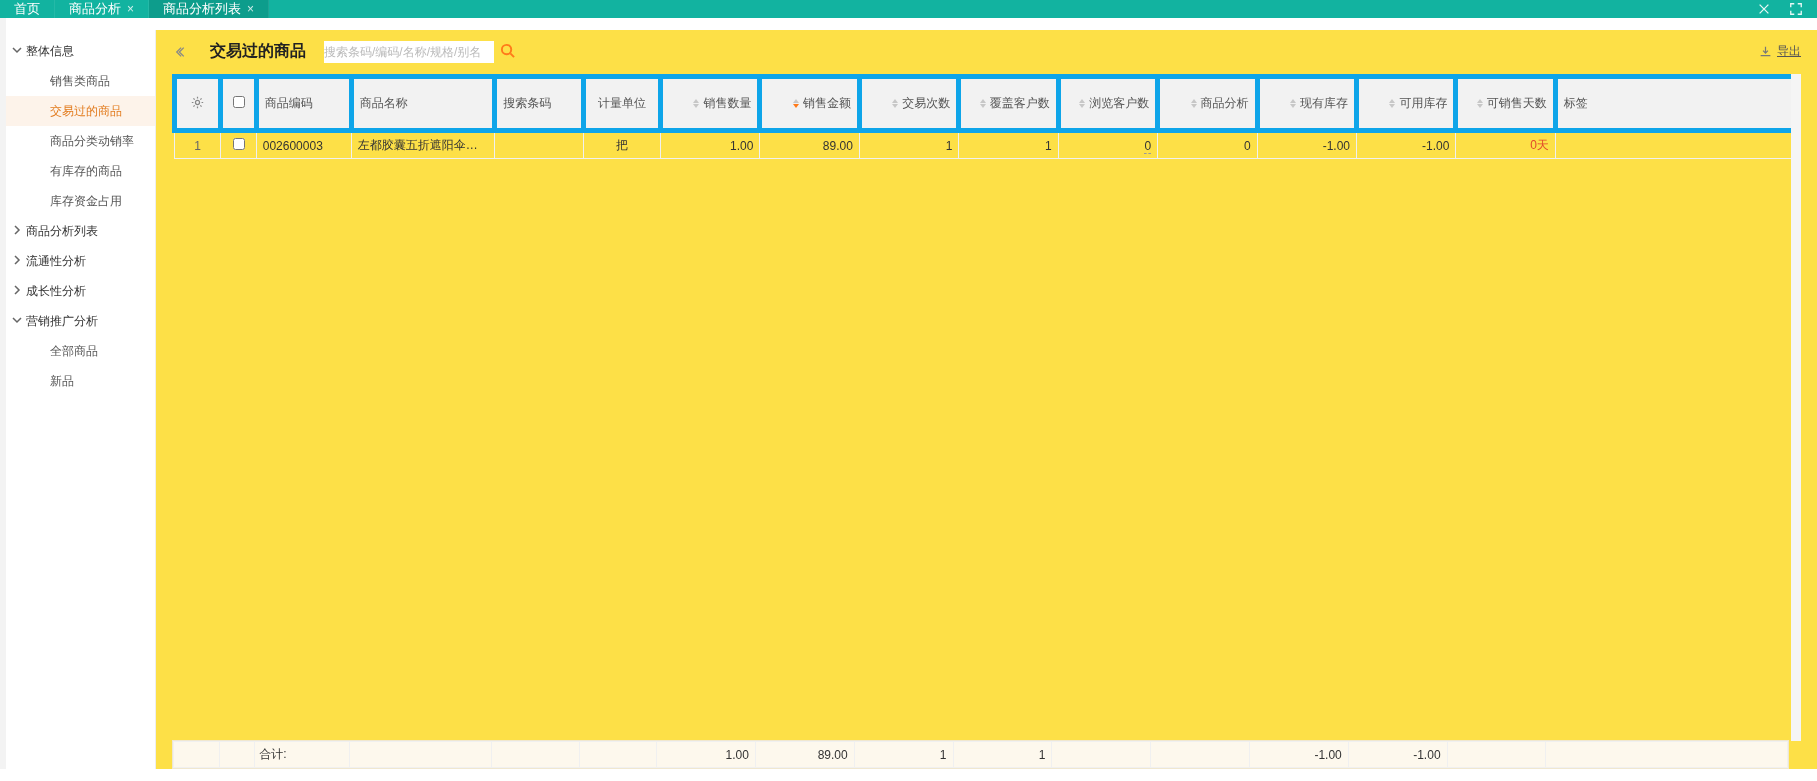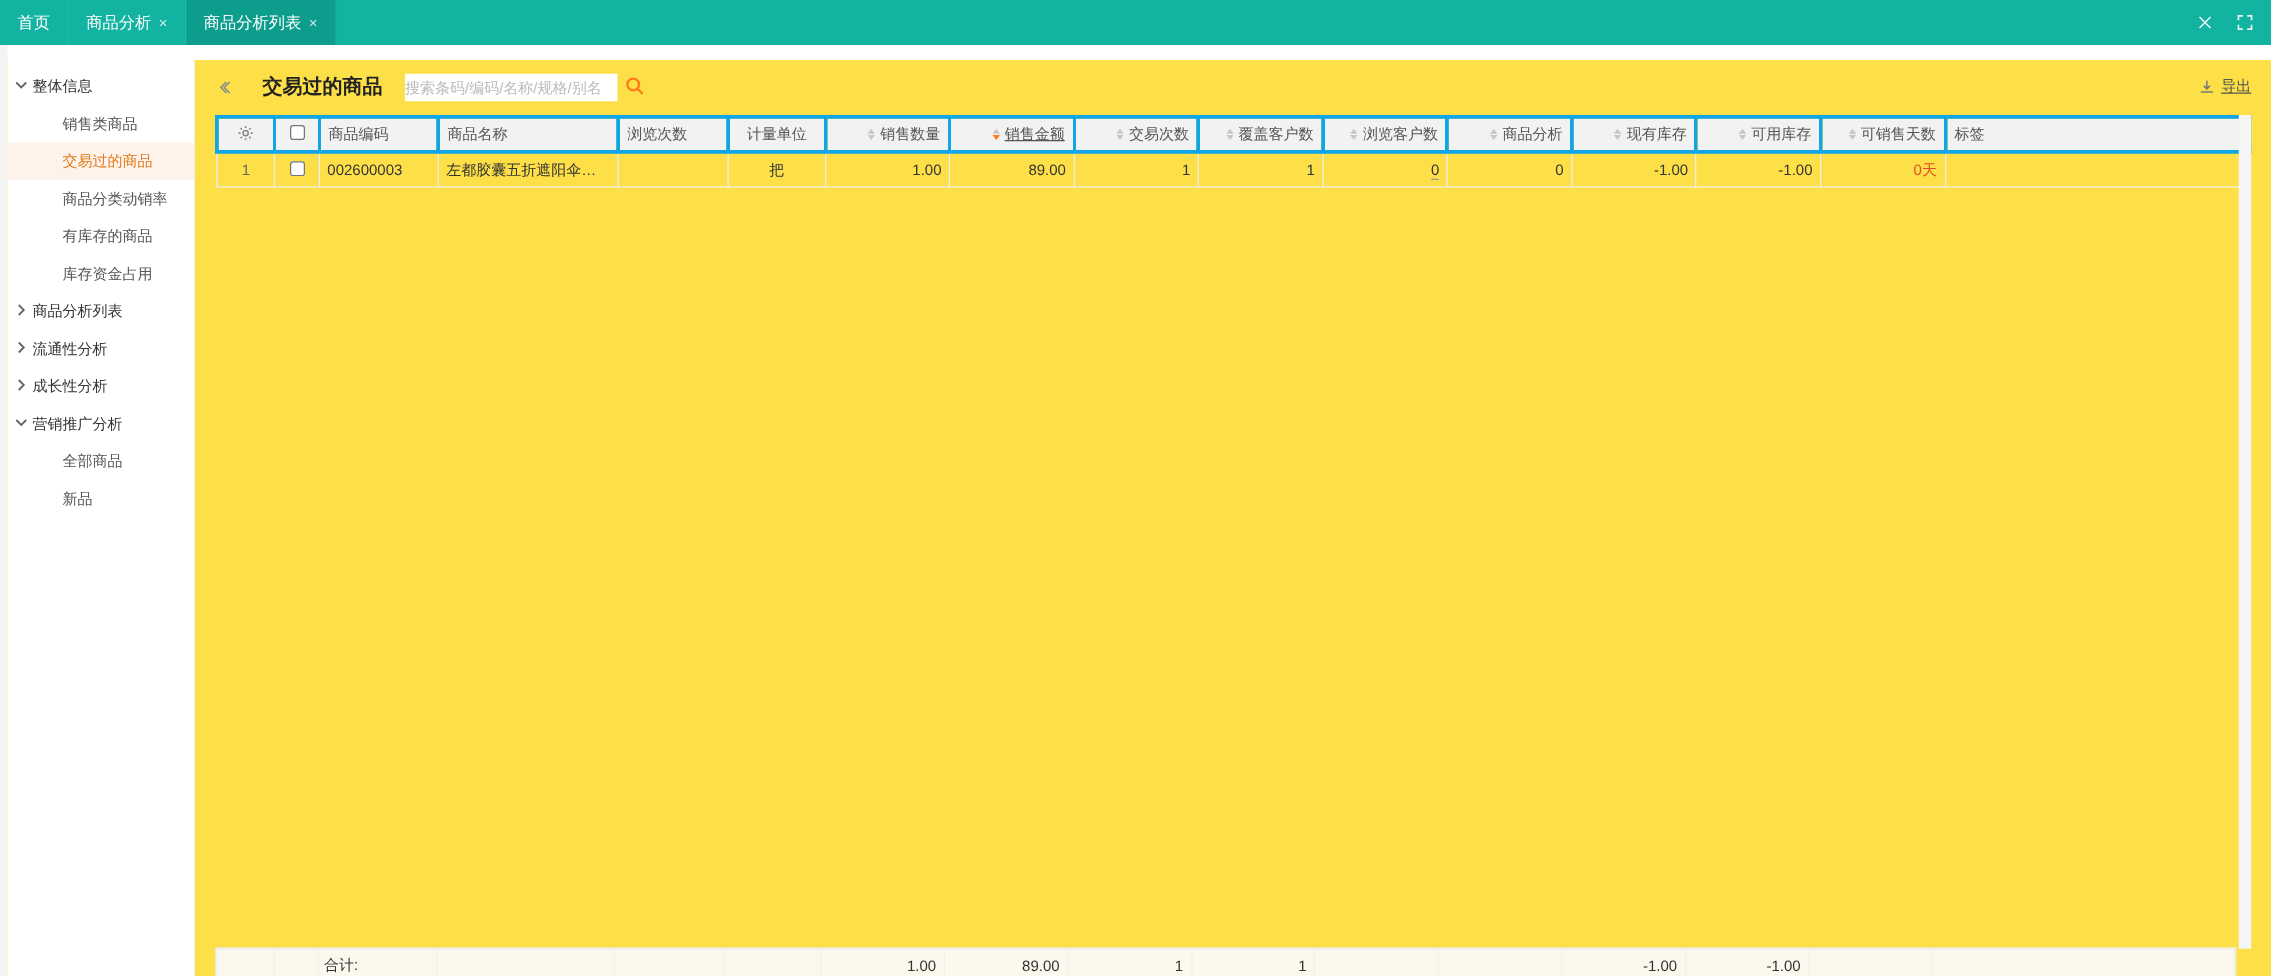--- a/index.html
+++ b/index.html
@@ -1,20 +1,20 @@
 <!DOCTYPE html>
 <html><head>
 <meta charset="utf-8">
 <style>
   * { box-sizing: border-box; margin: 0; padding: 0; }
   html, body { width: 100%; height: 100%; font-family: -apple-system, BlinkMacSystemFont, "PingFang SC", "Microsoft YaHei", sans-serif; font-size: 12px; color: #333; background:#fff; }
   body { overflow:hidden; }
 
   
-  .tabbar { height: 36px; background: #12b3a0; display: flex; align-items: stretch; color: #fff; position: relative; }
+  .tabbar { height: 18px; background: #12b3a0; display: flex; align-items: stretch; color: #fff; position: relative; }
   .tab { display: flex; align-items: center; padding: 0 14px; cursor: pointer; font-size: 13px; gap:6px; border-right: 1px solid rgba(255,255,255,0.08);}
   .tab.active { background: #0d9d8c; }
   .tab .close { font-size: 12px; opacity:.8;}
   .tabbar-right { margin-left: auto; display:flex; align-items:center; padding-right:8px; gap:6px;}
   .icon-btn-top { width:26px; height:26px; display:flex; align-items:center; justify-content:center; cursor:pointer; opacity:.9;}
   .icon-btn-top svg { width:14px; height:14px; stroke:#fff; fill:none; stroke-width:1.5;}
 
   
   .strip { height: 12px; background:#fff; border-left: 6px solid #f3f3f3;}
 
@@ -37,21 +37,21 @@
   .search-wrap { display:flex; align-items:center; gap:6px;justify-content:flex-end; }
   .search-input { border:none; outline:none; font-size:12px; width:170px; color:#333; padding:4px 0;}
   .search-input::placeholder{ color:#bbb;}
   .search-icon svg{ width:15px;height:15px; stroke:#ff7a1a; fill:none; stroke-width:2;}
   .export-btn { margin-left:auto; display:flex; align-items:center; gap:5px; cursor:pointer; color:#555; font-size:12px;text-decoration:underline;}
   .export-btn svg{width:13px;height:13px;stroke:#777;fill:none;stroke-width:1.5;}
 
   
   .table-wrap { flex:1; overflow:hidden; padding:0 16px; position:relative;}
   table { width:100%; border-collapse:collapse; table-layout:fixed;}
-  thead th { background:#f2f2f2; border:3px solid #0ea5e9; height:28px; font-weight:normal; color:#555; font-size:12px; padding:4px 6px; text-align:left; position:relative; white-space:nowrap; overflow:hidden;}
+  thead th { background:#f2f2f2; border:5px solid #0ea5e9; height:28px; font-weight:normal; color:#555; font-size:12px; padding:16px 6px; text-align:left; position:relative; white-space:nowrap; overflow:hidden;}
   thead th.center{text-align:center;margin-top:25px;}
   tbody td { border:1px solid #f0f0f0; height:28px; padding:0 6px; font-size:12px; white-space:nowrap; overflow:hidden; text-overflow:ellipsis;}
   tbody td.num{ text-align:right;}
   tbody td.center{text-align:center;}
   .row-idx{ text-align:center; color:#666;}
   .sort-arrows{ display:inline-flex; flex-direction:column; line-height:0; margin-right:4px; vertical-align:middle;}
   .sort-arrows span{ width:0;height:0;border-left:3px solid transparent;border-right:3px solid transparent;}
   .sort-arrows .up{border-bottom:4px solid #c7c7c7; margin-bottom:1px;}
   .sort-arrows .dn{border-top:4px solid #c7c7c7;}
   .sort-arrows.desc .dn{border-top-color:#ff7a1a;}
@@ -189,27 +189,27 @@
           </colgroup>
         <thead>
             <tr id="thead-row">
               <th class="center"><span class="gear-icon"><svg viewBox="0 0 16 16">
                     <circle cx="8" cy="8" r="2.5"></circle>
                     <path d="M8 1v2M8 13v2M1 8h2M13 8h2M3 3l1.5 1.5M11.5 11.5L13 13M13 3l-1.5 1.5M4.5 11.5L3 13"></path>
                   </svg></span></th>
               <th class="center"><input type="checkbox" class="chk" style=""></th>
               <th><span>商品编码</span></th>
               <th><span>商品名称</span></th>
-              <th><span>浏览次数</span></th>
+              <th><span>搜索条码</span></th>
               <th class="center"><span>计量单位</span></th>
               <th style="text-align: right;"><span class="sort-arrows">
                   <span class="up"></span>
                   <span class="dn"></span>
                 </span><span>销售数量</span></th>
-              <th style="text-align: right; text-decoration: underline;"><span class="sort-arrows desc">
+              <th style="text-align: right;"><span class="sort-arrows desc">
                   <span class="up"></span>
                   <span class="dn"></span>
                 </span><span>销售金额</span></th>
               <th style="text-align: right;"><span class="sort-arrows">
                   <span class="up"></span>
                   <span class="dn"></span>
                 </span><span>交易次数</span></th>
               <th style="text-align: right;"><span class="sort-arrows">
                   <span class="up"></span>
                   <span class="dn"></span>

